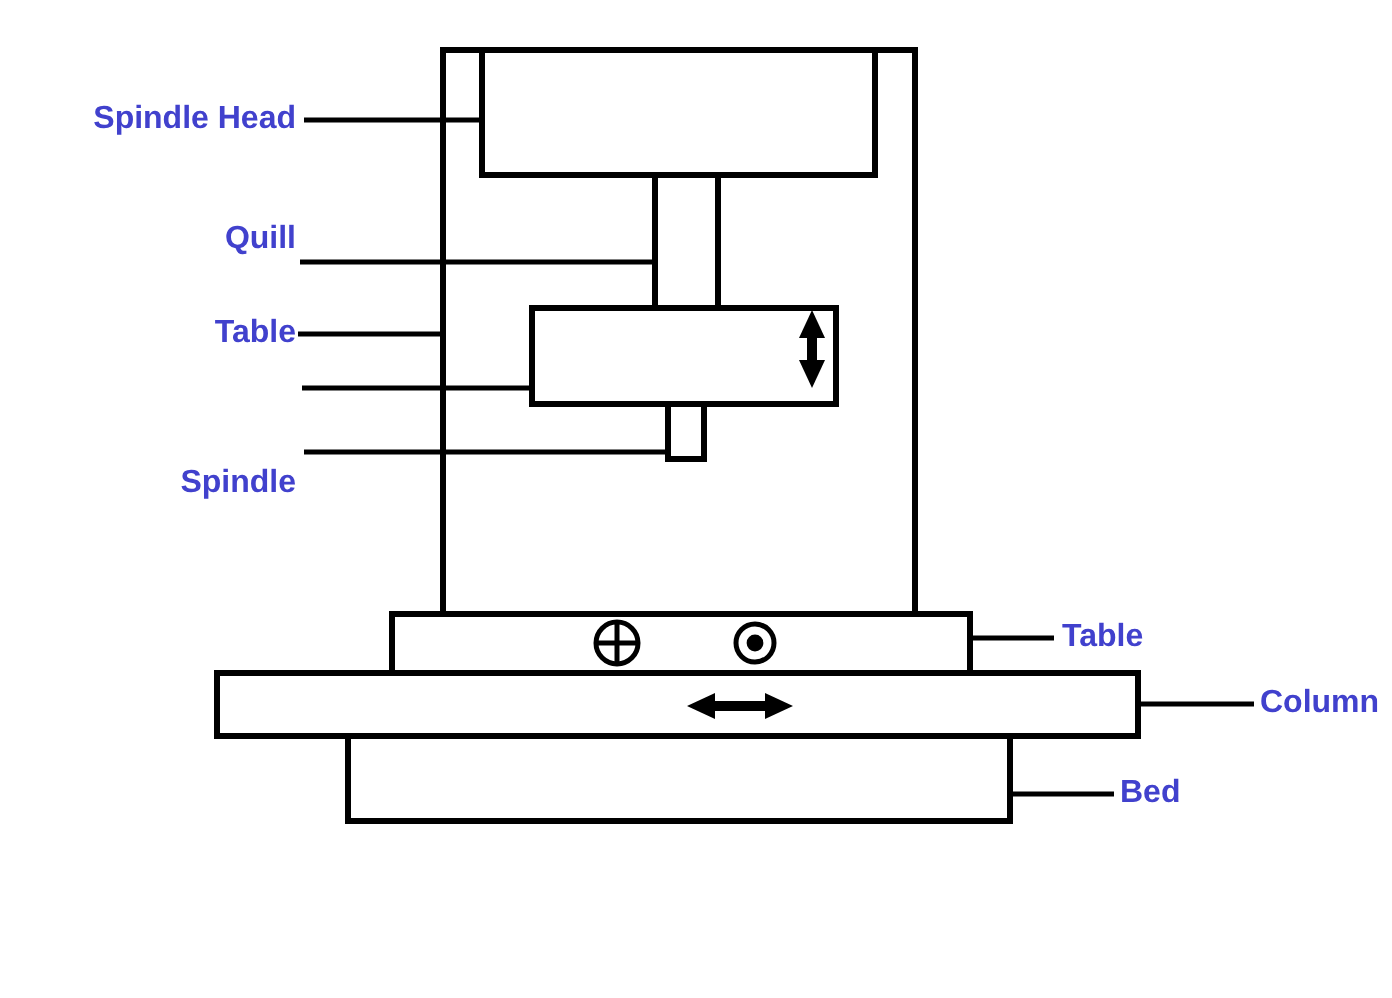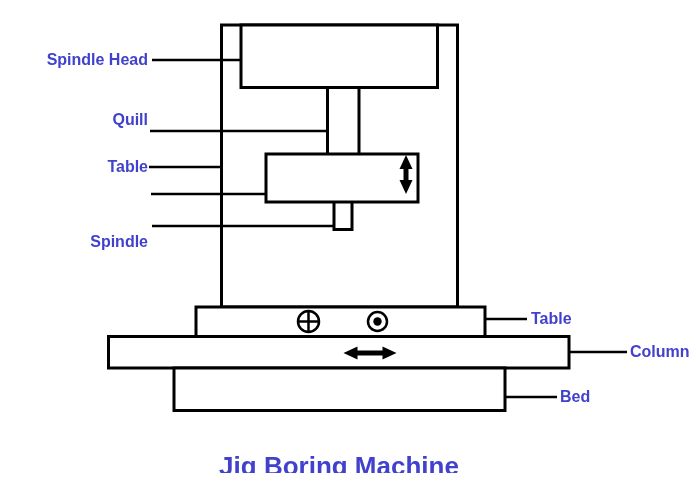--- a/index.html
+++ b/index.html
@@ -120,14 +120,13 @@
 
   <div class="lbl lbl-left" style="top:60px">Spindle Head</div>
   <div class="lbl lbl-left" style="top:120px">Quill</div>
   <div class="lbl lbl-left" style="top:167px">Table</div>
   <div class="lbl lbl-left" style="top:242px">Spindle</div>
 
   <div class="lbl" style="left:531px; top:319px">Table</div>
   <div class="lbl" style="left:630px; top:352px">Column</div>
   <div class="lbl" style="left:560px; top:397px">Bed</div>
 
-  <div class="title">Jig Boring Machine</div>
 </div>
 
 </body></html>

